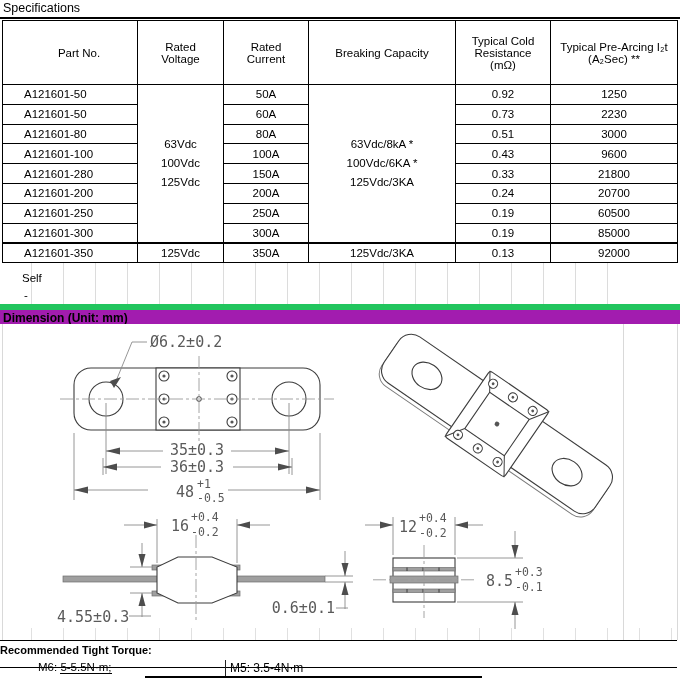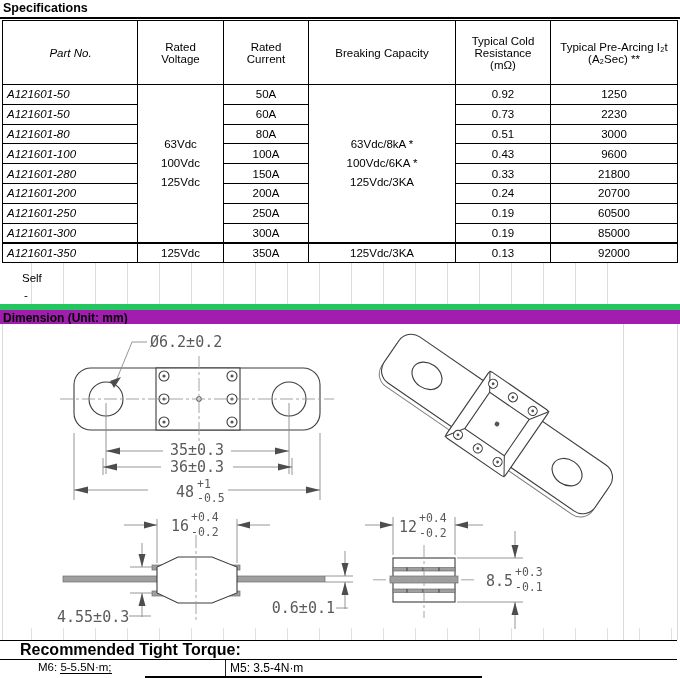--- a/index.html
+++ b/index.html
@@ -3,52 +3,52 @@
 <meta charset="utf-8">
 <style>
   html,body{margin:0;padding:0;}
   body{
     width:680px;height:678px;position:relative;background:#fff;color:#000;
     font-family:"Liberation Sans","DejaVu Sans",sans-serif;overflow:hidden;
   }
   .abs{position:absolute;}
 
   
-  #specs-title{left:3px;top:1px;font-size:12.5px;font-weight:bold;}
+  #specs-title{left:3px;top:1px;font-size:12.5px;font-weight:normal;}
   #specs-underline{left:0;top:17px;width:680px;height:2px;background:#000;}
 
   
   #spec-table{position:absolute;left:2px;top:20px;width:675px;border-collapse:collapse;
     table-layout:fixed;font-size:11.5px;border:1.5px solid #000;}
   #spec-table td{border:1px solid #000;padding:0 3px;overflow:hidden;vertical-align:middle;}
   #spec-table tr.hdr{height:64px;}
   #spec-table tr.r{height:19.8px;}
   #spec-table td.c{text-align:center;}
-  #spec-table td.part{text-align:left;padding-left:4px;font-style:italic;}
+  #spec-table td.part{text-align:left;padding-left:21px;}
   #spec-table tr.thick td{border-top-width:2px;}
   .mline{line-height:19px;text-align:center;}
 
   
   #self-area{left:0;top:263px;width:612px;height:41px;
     background:repeating-linear-gradient(to right,transparent 0px,transparent 31px,#dcdcdc 31px,#dcdcdc 32px);}
   #self-line1{left:22px;top:9px;font-size:11.5px;position:absolute;}
   #self-line2{left:24px;top:26px;font-size:11.5px;position:absolute;}
 
   #dim-bar{left:0;top:304px;width:677px;height:16px;border-top:6px solid #22c55e;border-bottom:1px solid #000;
     font-size:12px;font-weight:bold;padding:1px 0 0 3px;background:#a21caf;box-sizing:content-box;}
 
   
   #draw-area{left:0;top:324px;width:680px;height:316px;background:#fff;}
   .vgrid{position:absolute;width:1px;background:#d9d9d9;top:0;height:316px;}
   #grid-stub-bottom{left:0;top:628px;width:680px;height:12px;
     background:repeating-linear-gradient(to right,transparent 0px,transparent 31px,#e0e0e0 31px,#e0e0e0 32px);}
 
   
-  #torque-bar{left:0;top:640px;width:677px;height:20px;border-top:1.5px solid #000;border-bottom:1px solid #000;
-    font-size:16px;font-weight:bold;padding-left:20px;line-height:18px;background:#fff;box-sizing:border-box;}
+  #torque-bar{left:0;top:640px;width:677px;height:28px;border-top:1.5px solid #000;border-bottom:1px solid #000;
+    font-size:11px;font-weight:bold;padding-left:0;line-height:18px;background:#fff;box-sizing:border-box;}
   #torque-m6{left:38px;top:661px;font-size:11.5px;}
   #torque-m5{left:230px;top:661px;font-size:12px;}
   #torque-divider{left:225px;top:660px;width:1px;height:18px;background:#222;}
   #torque-m6 .uline{border-bottom:1.5px solid #000;padding-bottom:0px;margin-top:44px;}
   #bottom-partial-line{left:145px;top:675.5px;width:337px;height:2px;background:#000;}
 
   
   svg{position:absolute;overflow:visible;}
   .oline{fill:#fff;stroke:#3d3d3d;stroke-width:1.1;}
   .oline2{fill:none;stroke:#3d3d3d;stroke-width:1;}

